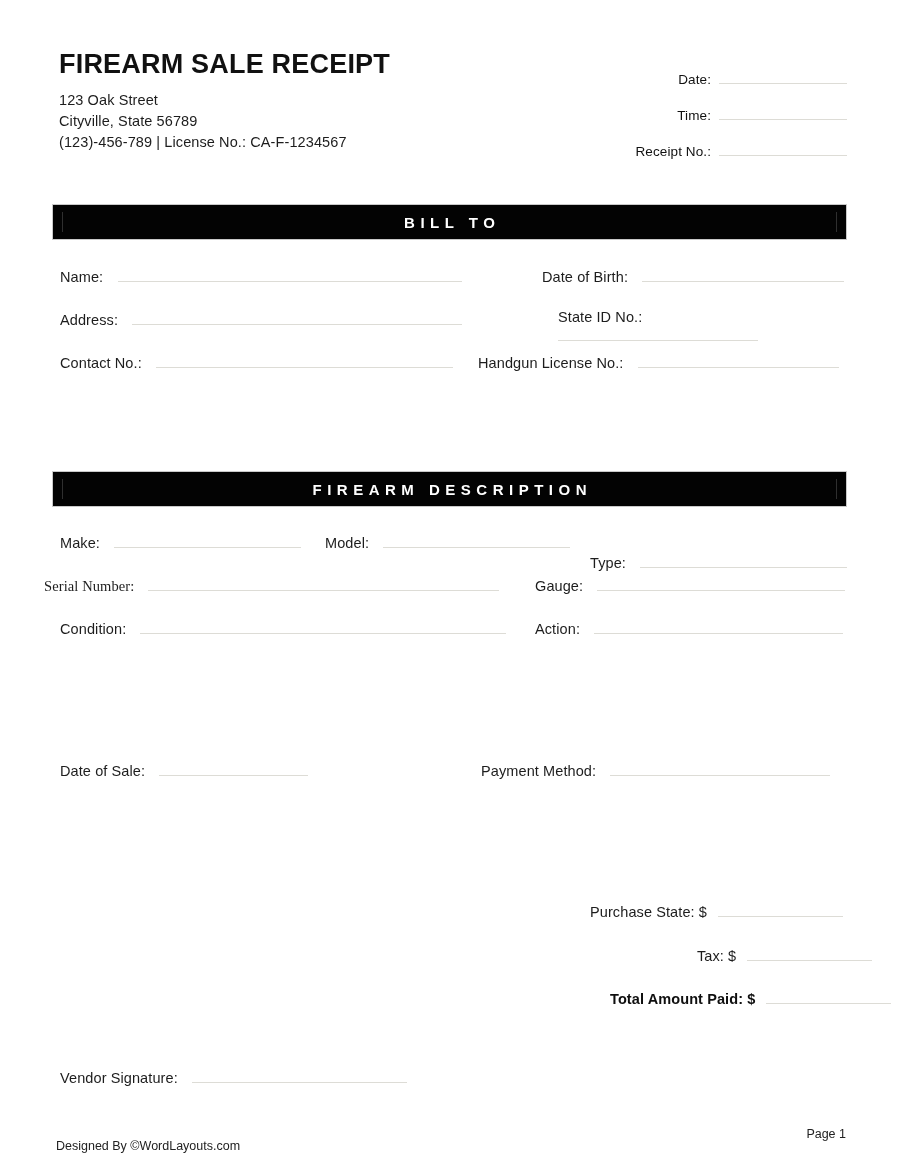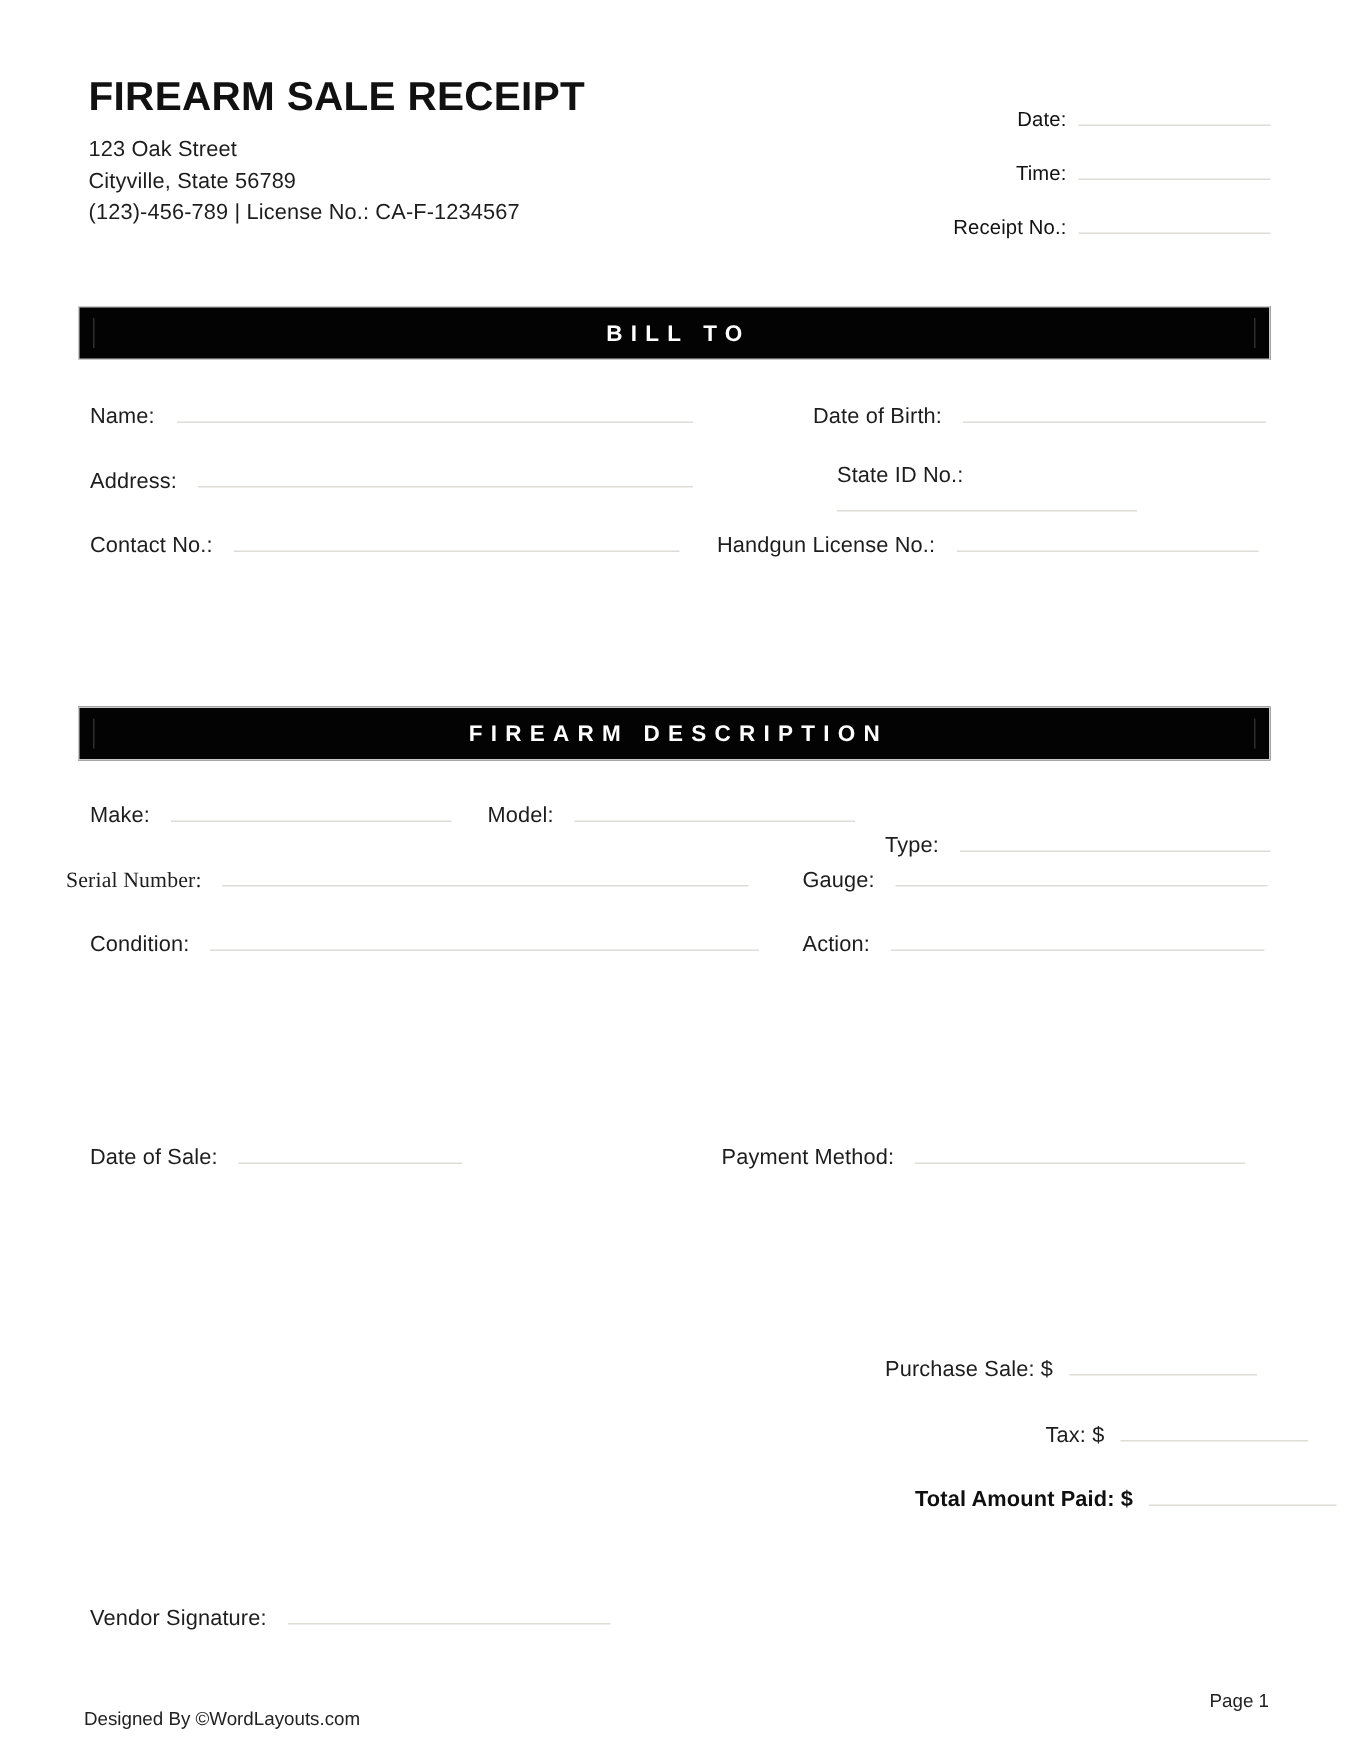--- a/index.html
+++ b/index.html
@@ -231,21 +231,21 @@
   <div class="field-row" style="left:60px; top:760px;">
     <span class="f-label">Date of Sale:</span>
     <span class="f-line" style="width:149px; margin-left:14px;"></span>
   </div>
   <div class="field-row" style="left:481px; top:760px;">
     <span class="f-label">Payment Method:</span>
     <span class="f-line" style="width:220px; margin-left:14px;"></span>
   </div>
 
   <div class="field-row" style="left:590px; top:901px;">
-    <span class="f-label">Purchase Sale: $</span>
+    <span class="f-label">Purchase State: $</span>
     <span class="f-line" style="width:125px; margin-left:11px;"></span>
   </div>
   <div class="field-row" style="left:697px; top:945px;">
     <span class="f-label">Tax: $</span>
     <span class="f-line" style="width:125px; margin-left:11px;"></span>
   </div>
   <div class="field-row" style="left:566px; top:988px;">
     <span class="f-label bold">Total Amount Paid: $</span>
     <span class="f-line" style="width:125px; margin-left:11px;"></span>
   </div>

